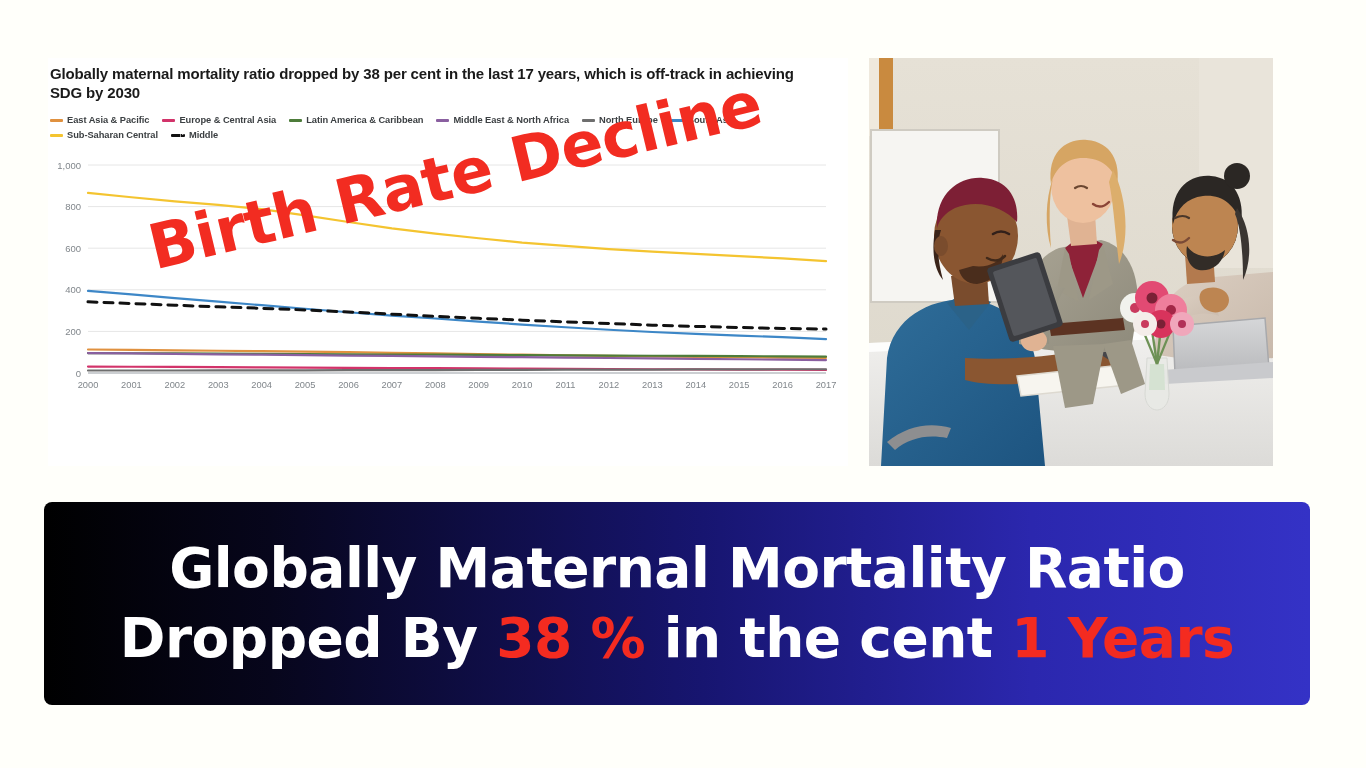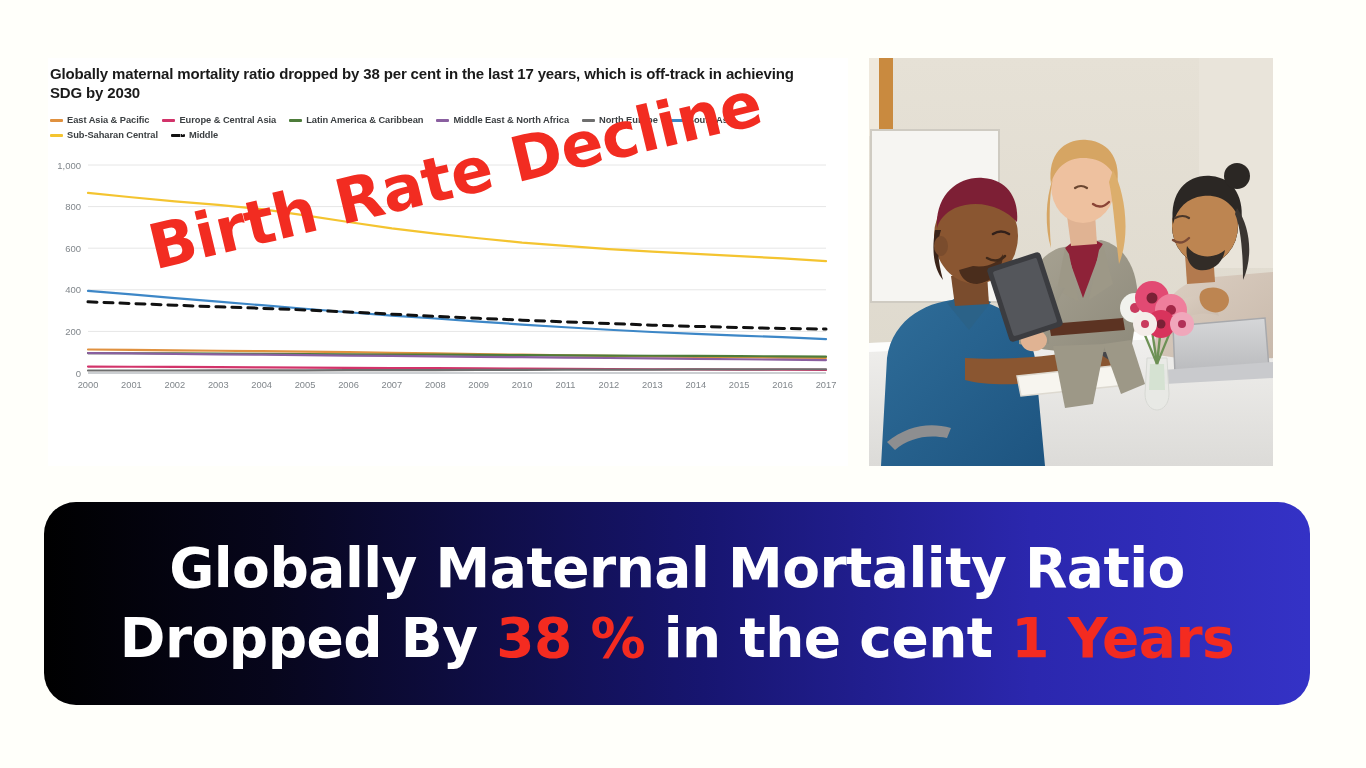--- a/index.html
+++ b/index.html
@@ -55,21 +55,21 @@
     position: absolute; left: 869px; top: 58px;
     width: 404px; height: 408px;
     overflow: hidden; background: #ded9cf;
   }
   .photo svg { display: block; }
 
   
   .banner {
     position: absolute; left: 44px; top: 502px;
     width: 1266px; height: 203px;
-    border-radius: 32px;
+    border-radius: 8px;
     background: linear-gradient(90deg, #000000 0%, #07061c 18%, #171570 52%, #2b27ae 78%, #3432c6 100%);
     display: flex; flex-direction: column;
     align-items: center; justify-content: center;
     overflow: hidden;
   }
   .banner-line {
     font-family: "DejaVu Sans", sans-serif;
     font-weight: bold; color: #ffffff;
     font-size: 55px; line-height: 1.08;
     white-space: nowrap; letter-spacing: -0.5px;

